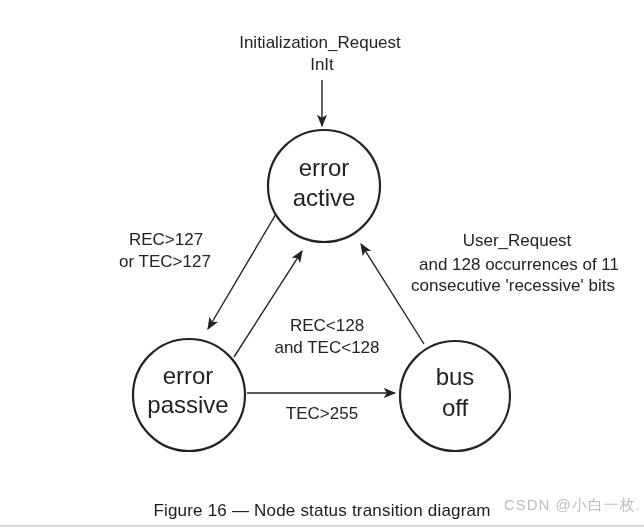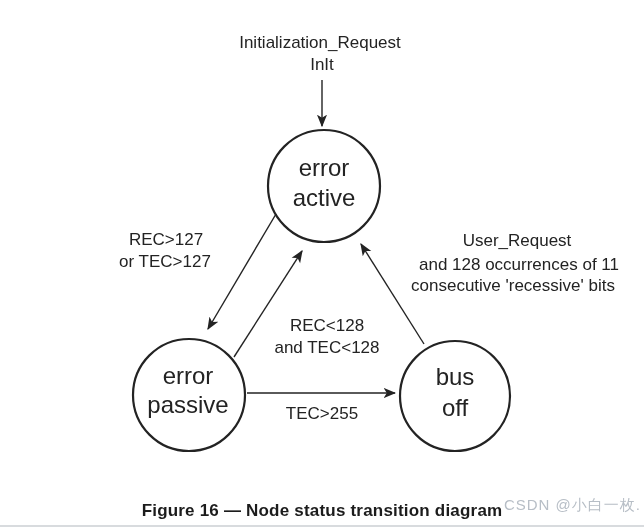--- a/index.html
+++ b/index.html
@@ -32,21 +32,21 @@
     font-size: 17px;
     fill: #262626;
   }
   .caption {
     position: absolute;
     left: 0;
     top: 501px;
     width: 644px;
     text-align: center;
     font-size: 17px;
-    font-weight: bold;
+    font-weight: normal;
     color: #1c1c1c;
     letter-spacing: 0.2px;
   }
   .watermark {
     position: absolute;
     top: 496px;
     right: 3px;
     font-size: 15px;
     color: #b7bec6;
     white-space: nowrap;

